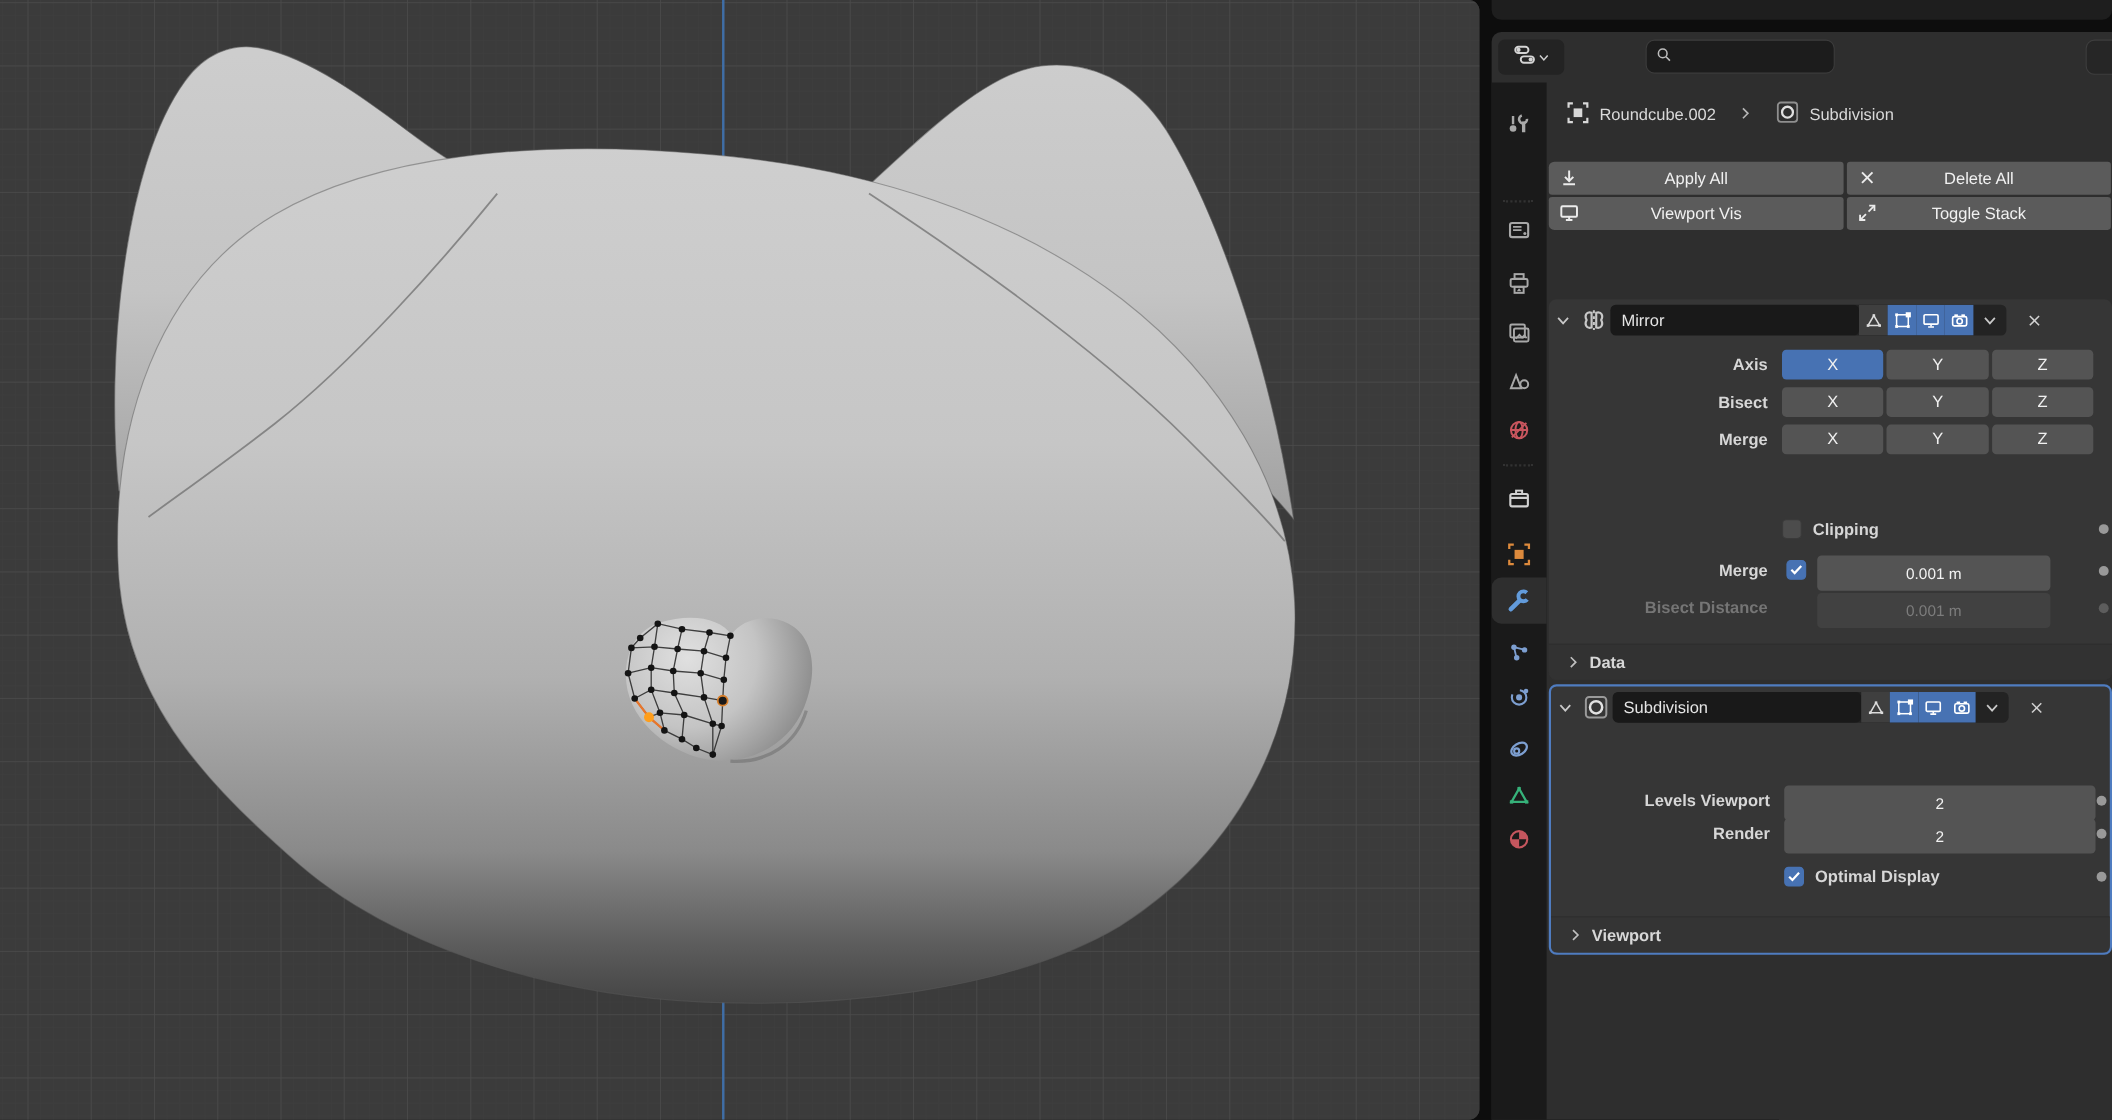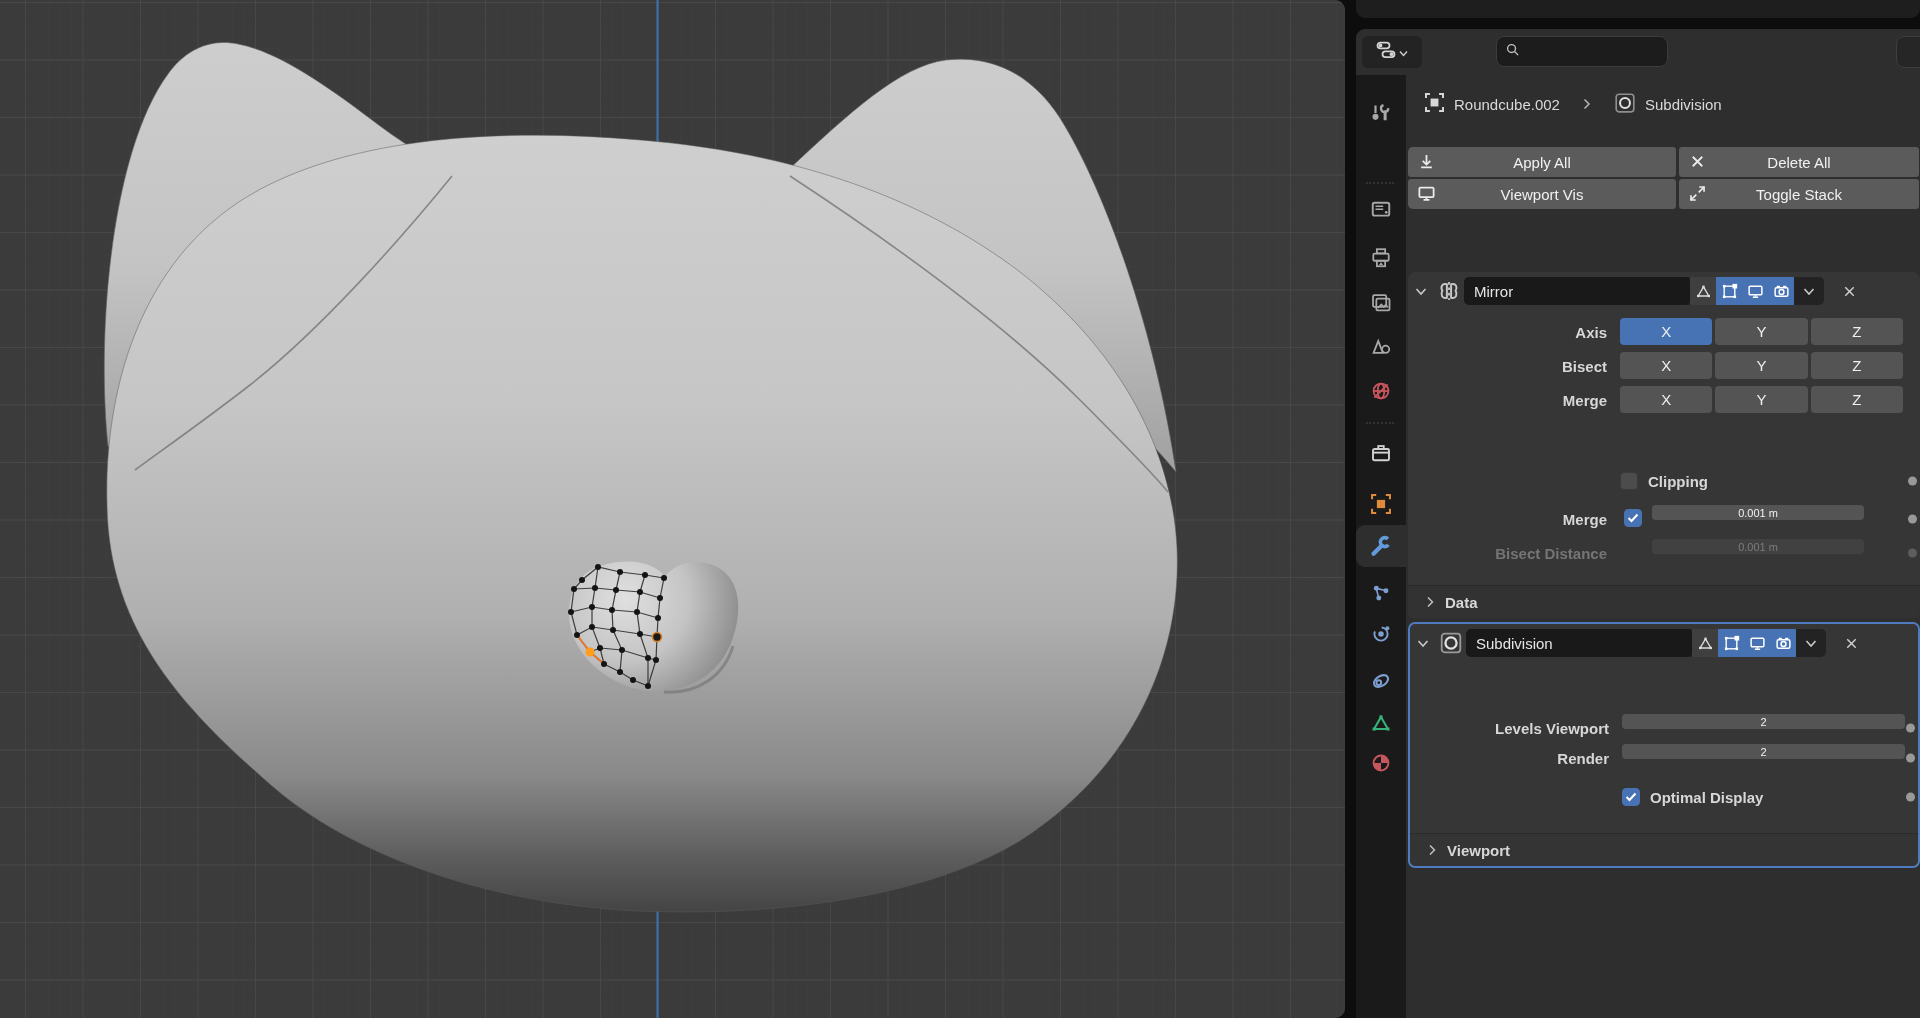--- a/index.html
+++ b/index.html
@@ -66,22 +66,22 @@
   .mh-extras{width:30px;height:28px;display:flex;align-items:center;justify-content:center;}
   .mh-close{width:34px;display:flex;justify-content:center;margin-left:8px;}
 
   .prow{position:absolute;left:0;right:0;height:27px;}
   .prow .plabel{position:absolute;left:0;width:199px;text-align:right;top:50%;transform:translateY(-50%);}
   .pfield{position:absolute;left:212px;width:283px;top:0;bottom:0;}
   .xyz{display:grid;grid-template-columns:1fr 1fr 1fr;gap:3px;height:27px;}
   .seg{background:#545454;border-radius:4px;color:#f0f0f0;font-size:15px;display:flex;
     align-items:center;justify-content:center;}
   .seg.sel{background:#4772b3;}
-  .valfield{background:#545454;border-radius:4px;color:#f2f2f2;font-size:11px;display:flex;
-    align-items:center;justify-content:center;height:15px;}
+  .valfield{background:#545454;border-radius:4px;color:#f2f2f2;font-size:14px;display:flex;
+    align-items:center;justify-content:center;height:32px;}
   .valfield.disabled{background:#414141;color:#7c7c7c;}
   .objfield{position:absolute;left:212px;width:283px;height:30px;background:#1d1d1d;border-radius:5px;
     display:flex;align-items:center;padding:0 7px;}
   .objfield .spacer{flex:1;}
   .checkbox{width:18px;height:18px;border-radius:4px;background:#4c4c4c;border:1px solid #3a3a3a;
     display:flex;align-items:center;justify-content:center;}
   .checkbox.checked{background:#4772b3;border-color:#4772b3;}
   .checkbox svg{display:none;}
   .checkbox.checked svg{display:block;}
   .dot{position:absolute;right:3px;top:50%;transform:translateY(-50%);width:9px;height:9px;

